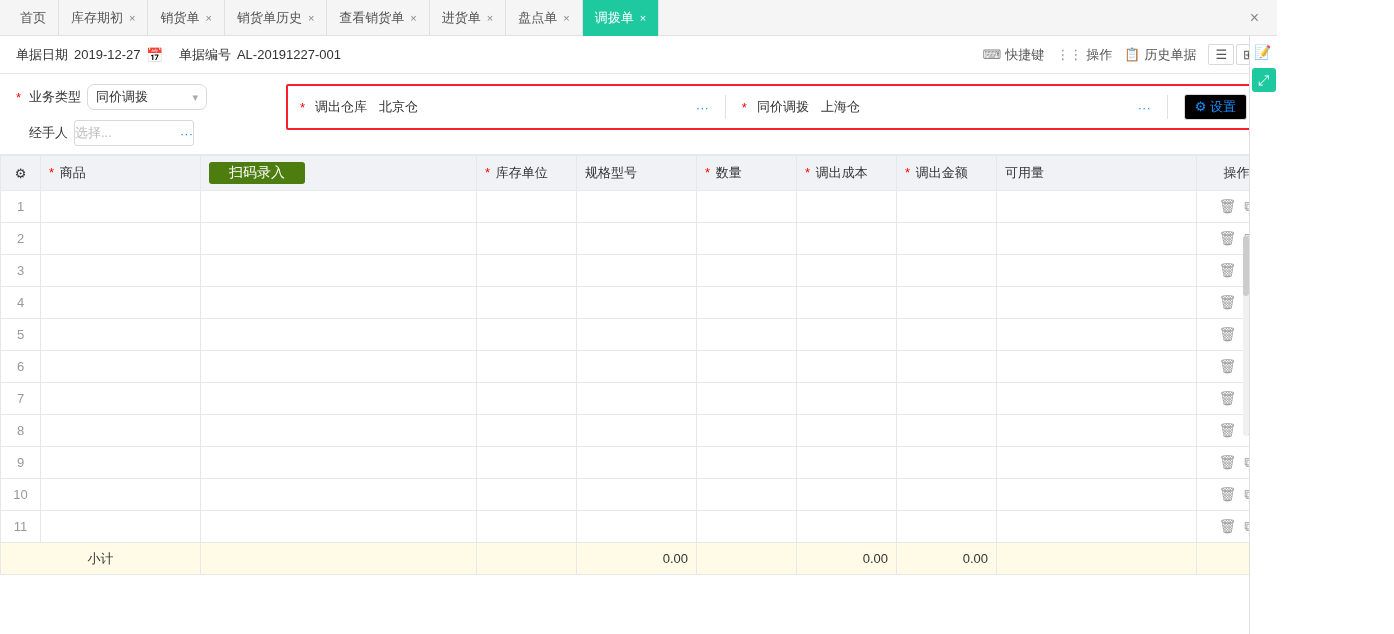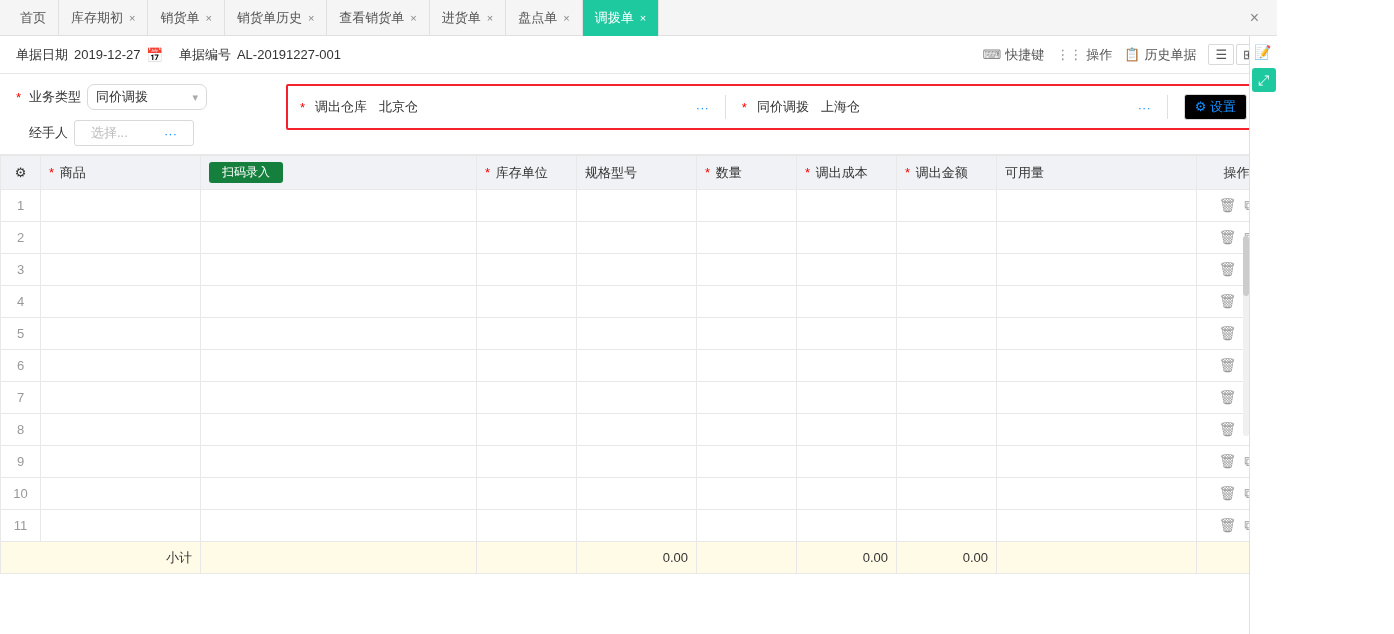--- a/index.html
+++ b/index.html
@@ -186,26 +186,26 @@
     .col-product { width: 160px; }
     .col-unit { width: 100px; }
     .col-spec { width: 120px; }
     .col-qty { width: 100px; }
     .col-cost { width: 100px; }
     .col-amount { width: 100px; }
     .col-avail { width: 200px; }
     .col-op { width: 80px; text-align: center; }
 
     .scan-btn {
-      background: #15803d;
+      background: #4d7c0f;
       color: #fff;
       border: none;
       border-radius: 3px;
-      padding: 2px 13px;
-      font-size: 12px;
+      padding: 2px 20px;
+      font-size: 14px;
       cursor: pointer;
     }
     .op-icon { color: #999; cursor: pointer; font-size: 14px; margin: 0 2px; }
     .subtotal-row {
       background: #fffbe6;
     }
     .subtotal-row td { color: #333; }
 
     
     .right-panel {
@@ -335,21 +335,21 @@
       <div style="display:flex;align-items:center;gap:6px;">
         <span class="required-star">*</span>
         <span class="form-label">业务类型</span>
         <div style="display:flex;align-items:center;border:1px solid #d9d9d9;border-radius:7px;padding:3px 8px;min-width:120px;cursor:pointer;">
           <span style="flex:1;">同价调拨</span>
           <span class="dropdown-arrow">▾</span>
         </div>
       </div>
       <div style="display:flex;align-items:center;gap:6px;">
         <span class="form-label" style="margin-left:13px;">经手人</span>
-        <div style="display:flex;align-items:center;border:1px solid #d9d9d9;border-radius:3px;padding:3px 16px;min-width:120px;cursor:pointer;">
+        <div style="display:flex;align-items:center;border:1px solid #d9d9d9;border-radius:3px;padding:3px 0;min-width:120px;cursor:pointer;">
           <span style="flex:1;color:#bbb;">选择...</span>
           <span class="dots-btn">···</span>
         </div>
       </div>
     </div>
 
     <div class="red-border-section">
       <div class="warehouse-group">
         <span class="required-star">*</span>
         <span class="form-label">调出仓库</span>
@@ -569,21 +569,21 @@
           <td></td>
           <td></td>
           <td></td>
           <td class="center">
             <span class="op-icon">🗑</span>
             <span class="op-icon">⧉</span>
           </td>
         </tr>
 
         <tr class="subtotal-row">
-          <td class="row-num" colspan="2" style="text-align:right;padding-right:8px;">
+          <td class="row-num" colspan="2" style="padding-right:8px;">
             <span>小计</span>
           </td>
           <td></td>
           <td></td>
           <td style="text-align:right;">0.00</td>
           <td></td>
           <td style="text-align:right;">0.00</td>
           <td style="text-align:right;">0.00</td>
           <td></td>
           <td></td>

